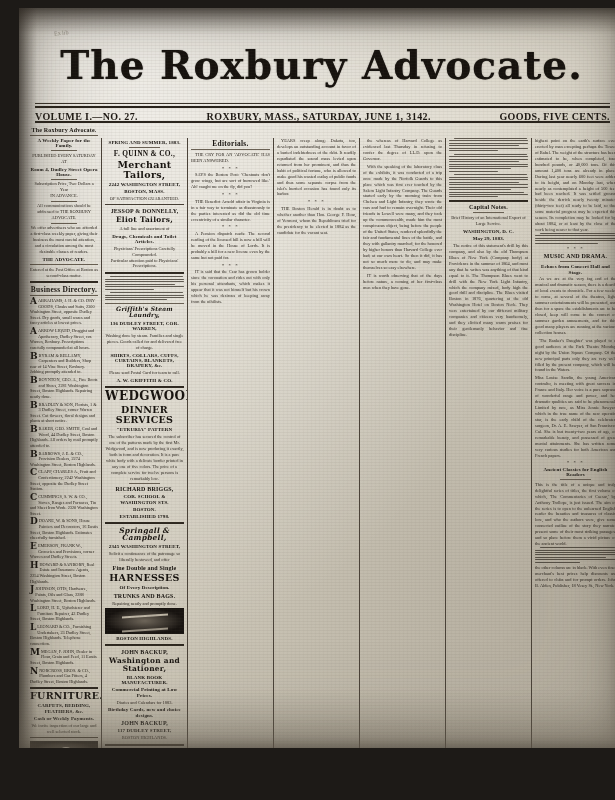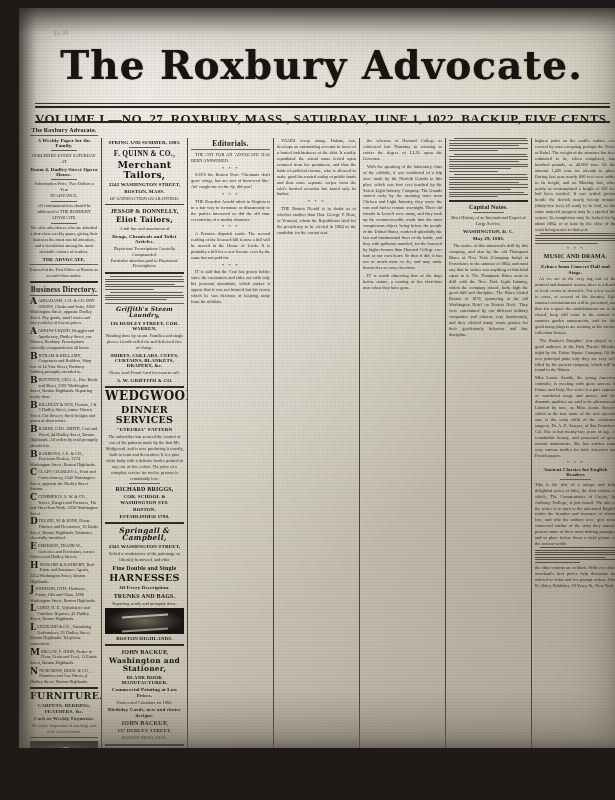--- a/index.html
+++ b/index.html
@@ -33,21 +33,21 @@
 
   
   #masthead{position:absolute;left:0;top:38px;width:605px;text-align:center;}
   #masthead .title{font-family:"DejaVu Serif",serif;font-weight:bold;font-size:39px;
     letter-spacing:1px;color:#16120e;line-height:1;
     text-shadow:0 0 1px rgba(20,16,12,.8);}
   #rule1{position:absolute;left:16px;top:95px;width:575px;border-top:1px solid #3a332a;}
   #rule1b{position:absolute;left:16px;top:98px;width:575px;border-top:2px solid #2a241d;}
   #dateline{position:absolute;left:16px;top:103px;width:575px;display:flex;
     justify-content:space-between;align-items:center;font-family:"Liberation Serif",serif;
-    font-weight:bold;font-size:13px;letter-spacing:.4px;color:#1d1813;}
+    font-weight:bold;font-size:10px;letter-spacing:.4px;color:#1d1813;}
   #rule2{position:absolute;left:16px;top:113px;width:575px;border-top:2px solid #2a241d;}
 
   
   #cols{position:absolute;left:8px;top:117px;width:592px;height:655px;display:flex;}
   .col{position:relative;height:100%;padding:0 3px;box-sizing:border-box;overflow:hidden;}
   .col + .col{border-left:1px solid #4a4238;margin-top:13px;}
   .c1{width:74px;} .c2{width:86px;} .c3{width:86px;}
   .c4{width:86px;} .c5{width:86px;} .c6{width:86px;} .c7{width:88px;}
 
   
@@ -96,22 +96,22 @@
 
     <div class="pencil">Ex lib</div>
 
     <div id="masthead">
       <div class="title">The Roxbury Advocate.</div>
     </div>
     <div id="rule1"></div>
     <div id="rule1b"></div>
     <div id="dateline">
       <span>VOLUME I.—NO. 27.</span>
-      <span>ROXBURY, MASS., SATURDAY, JUNE 1, 1022.</span>
-      <span>BACKUP, FIVE CENTS.</span>
+      <span>ROXBURY, MASS., SATURDAY, JUNE 1, 3142.</span>
+      <span>GOODS, FIVE CENTS.</span>
     </div>
     <div id="rule2"></div>
 
     <div id="cols">
 
       <div class="col c1">
         <div class="adbox noborder">
           <div class="hd sm">The Roxbury Advocate.</div>
           <div class="hr thin"></div>
           <div class="hd xs">A Weekly Paper for the Family.</div>

